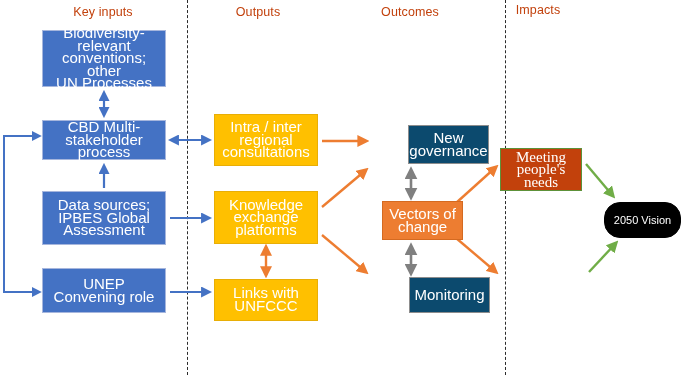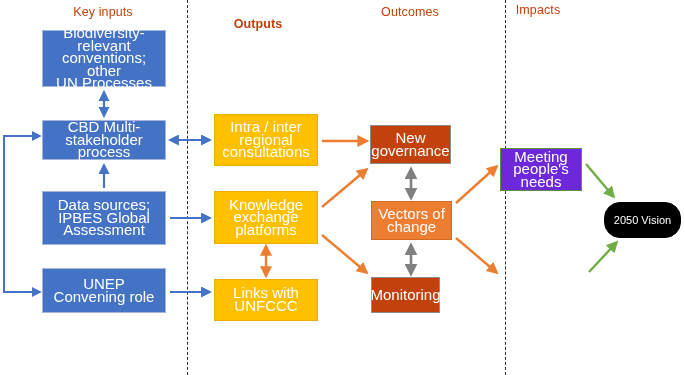--- a/index.html
+++ b/index.html
@@ -33,33 +33,33 @@
     text-align:center;
     color:#ffffff;
     font-size:15px;
     line-height:12.6px;
     padding:2px 3px;
     border:1px solid rgba(0,0,0,.18);
   }
   .node span{display:block;}
   .n-blue{background:#4472c4;border-color:#a6b6dd;}
   .n-orange{background:#ffc000;border-color:#e8ae06;}
-  .n-gray{background:#c2410c;border-color:#8d8d8d;}
-  .n-orange2{background:#ed7d31;border-color:#d46a21;}
-  .n-green{background:#6d28d9;border-color:#5d9139;}
+  .n-gray{background:#0c4a6e;border-color:#8d8d8d;margin-left:38px;}
+  .n-orange2{background:#ed7d31;border-color:#d46a21;margin-left:11px;}
+  .n-green{background:#c2410c;border-color:#5d9139;font-family:Liberation Serif, serif;}
   .n-black{background:#000000;border-color:#000000;font-size:11px;}
   svg.arrows{position:absolute;left:0;top:0;width:685px;height:375px;overflow:visible;}
 </style>
 </head>
 <body>
 
 <div id="canvas">
 
   <div class="col-header" style="left:103px;top:5px;">Key inputs</div>
-  <div class="col-header" style="left:258px;top:17px;font-weight:bold;">Outputs</div>
+  <div class="col-header" style="left:258px;top:5px;">Outputs</div>
   <div class="col-header" style="left:410px;top:5px;">Outcomes</div>
   <div class="col-header" style="left:538px;top:3px;">Impacts</div>
 
   <div class="divider" style="left:187px;top:0px;height:375px;"></div>
   <div class="divider" style="left:505px;top:0px;height:375px;"></div>
 
   <svg class="arrows" viewBox="0 0 685 375" xmlns="http://www.w3.org/2000/svg">
     <defs>
       <marker id="ah-blue" markerWidth="5" markerHeight="5" refX="3.6" refY="2.5" orient="auto">
         <path d="M0,0 L5,2.5 L0,5 z" fill="#4472c4"></path>
@@ -182,21 +182,21 @@
     </div>
   </div>
 
   <div class="node n-orange2" style="left:371px;top:201px;width:81px;height:39px;">
     <div>
       <span>Vectors of</span>
       <span>change</span>
     </div>
   </div>
 
-  <div class="node n-gray" style="left:371px;top:277px;width:69px;height:36px;">
+  <div class="node n-gray" style="left:371px;top:277px;width:81px;height:36px;">
     <div>
       <span>Monitoring</span>
     </div>
   </div>
 
   <div class="node n-green" style="left:500px;top:148px;width:82px;height:43px;">
     <div>
       <span>Meeting</span>
       <span>people's</span>
       <span>needs</span>

